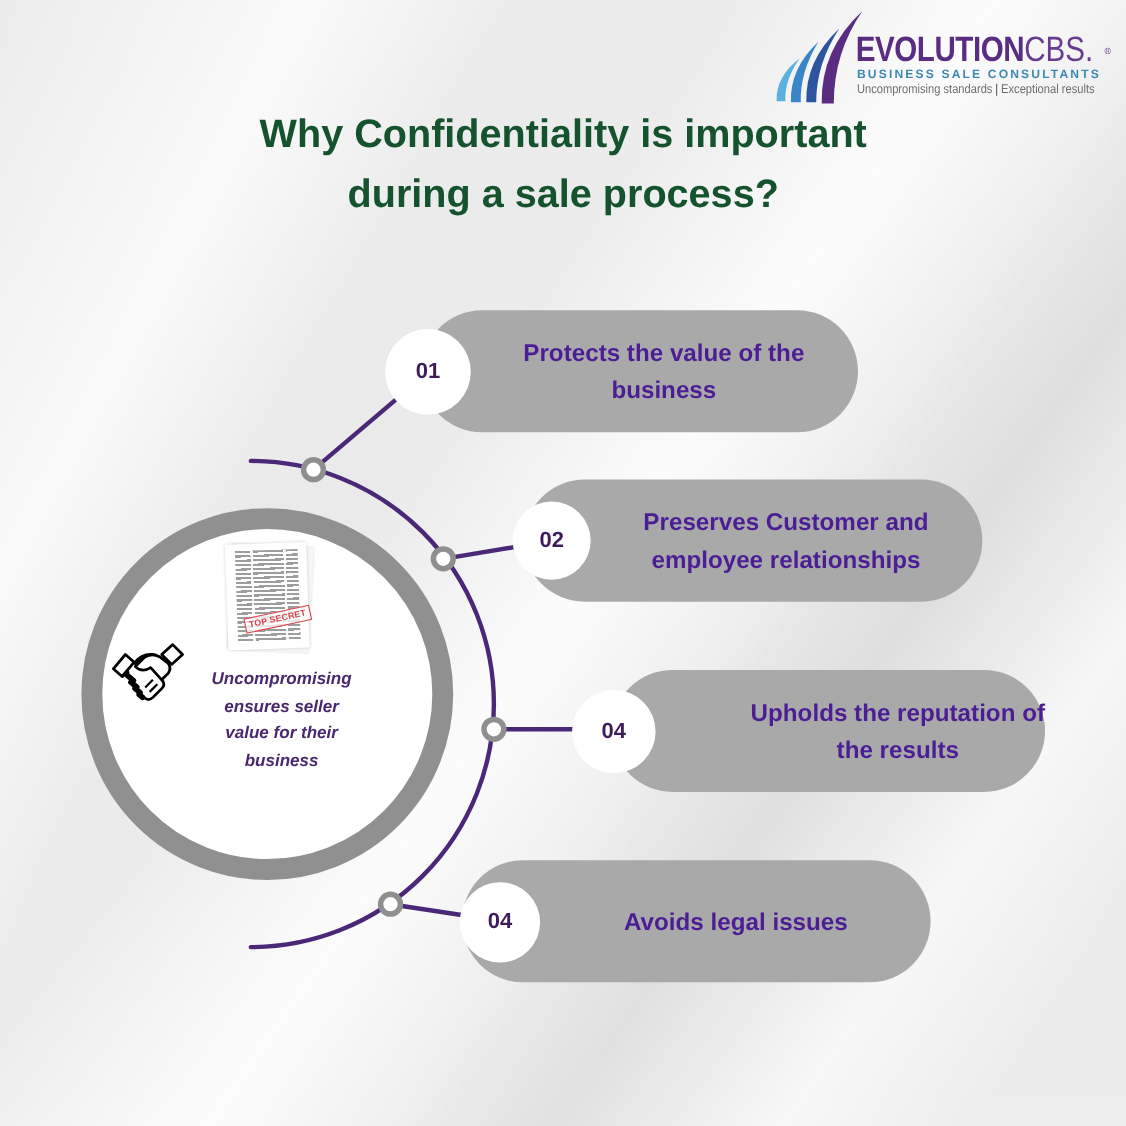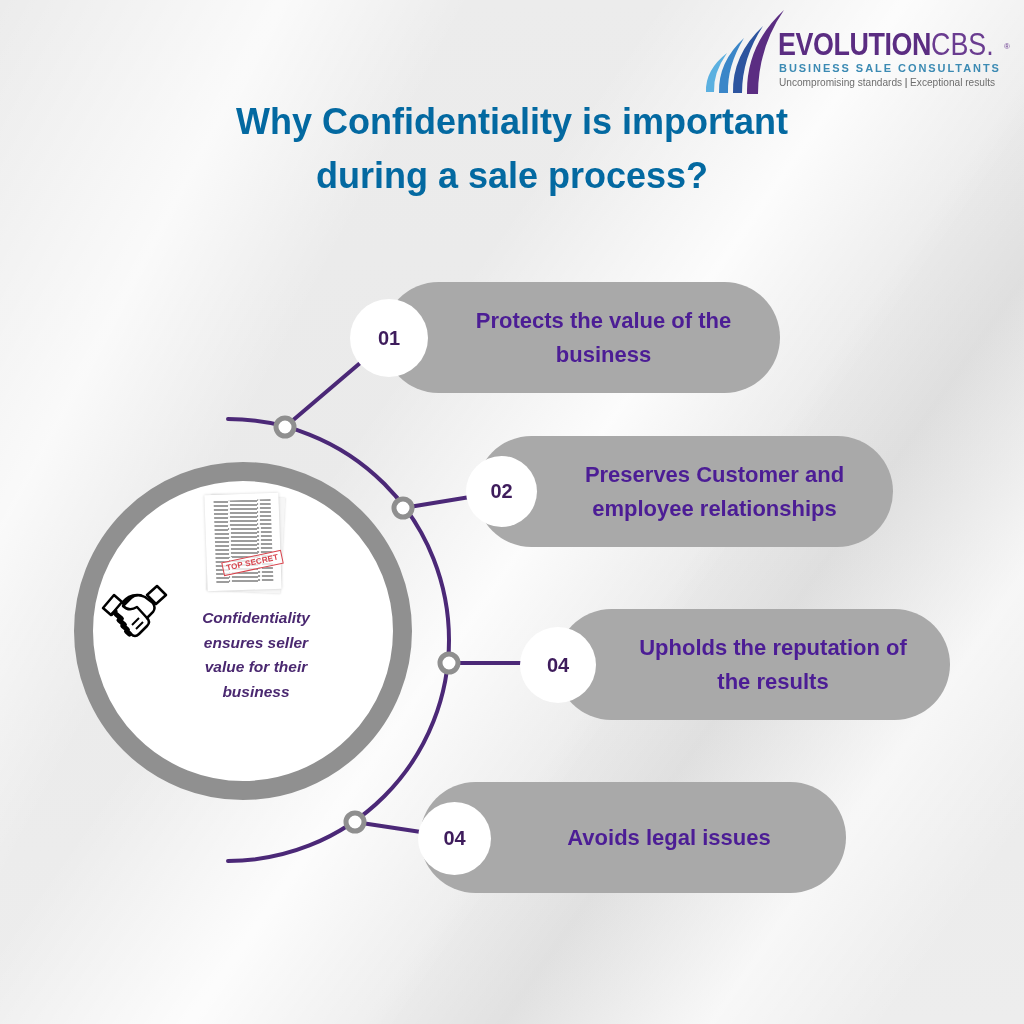--- a/index.html
+++ b/index.html
@@ -22,21 +22,21 @@
   .brand-bold { font-weight: 700; letter-spacing: -0.5px; }
   .brand-light { font-weight: 400; color: #6a3c90; }
   .brand-reg { position: absolute; left: 306px; top: 36px; font-size: 8px; color: #6a3c90; }
   .brand-sub { position: absolute; left: 81px; top: 56px; font-size: 11px; font-weight: 700;
     letter-spacing: 1.95px; color: #3b8ab3; white-space: nowrap; }
   .brand-tag { position: absolute; left: 81px; top: 70px; font-size: 11.5px; color: #6e6e6e;
     white-space: nowrap; transform: scaleX(0.88); transform-origin: left top; }
   .brand-tag .sep { color: #444; margin: 0 3px; }
 
   
-  #title { left: 0; top: 95px; width: 1024px; text-align: center; color: #0369a1;
+  #title { left: 0; top: 95px; width: 1024px; text-align: center; color: #14532d;
     font-size: 36px; font-weight: 700; line-height: 54px; }
   #title span { display: block; }
 
   
   #diagram-svg { left: 0; top: 0; }
 
   .ring { left: 74px; top: 462px; width: 338px; height: 338px; box-sizing: border-box;
     border: 19px solid #909090; border-radius: 50%; background: #ffffff; }
 
   .doc-back { left: 209px; top: 496px; width: 74px; height: 96px; background: #f6f6f6;
@@ -124,21 +124,21 @@
   <path d="M20 18 Q28 8 40 10 L44 13 Q36 9 30 14 L22 22 Z" fill="#000"></path>
 
   <rect x="12" y="30" width="12" height="5" rx="2.5" transform="rotate(40 18 32)" fill="#000"></rect>
   <rect x="15" y="36" width="12" height="5" rx="2.5" transform="rotate(40 21 38)" fill="#000"></rect>
   <rect x="19" y="41" width="11" height="5" rx="2.5" transform="rotate(40 24 43)" fill="#000"></rect>
   <rect x="23" y="46" width="9" height="5" rx="2.5" transform="rotate(40 27 48)" fill="#000"></rect>
   <path d="M10 31 L16 26" stroke="#000" stroke-width="3"></path>
 </svg>
 
 <div class="abs center-text">
-  <span>Confidentiality</span>
+  <span>Uncompromising</span>
   <span>ensures seller</span>
   <span>value for their</span>
   <span>business</span>
 </div>
 
 <div class="pill" style="left:383px; top:282px; width:397px; padding-left:44px;">
   <div class="txt">
     <span>Protects the value of the</span>
     <span>business</span>
   </div>
@@ -146,21 +146,21 @@
 <div class="num" style="left:350px; top:299px; width:78px; height:78px;">01</div>
 
 <div class="pill" style="left:476px; top:436px; width:417px; padding-left:60px;">
   <div class="txt">
     <span>Preserves Customer and</span>
     <span>employee relationships</span>
   </div>
 </div>
 <div class="num" style="left:466px; top:456px; width:71px; height:71px;">02</div>
 
-<div class="pill" style="left:556px; top:609px; width:394px; padding-left:40px;">
+<div class="pill" style="left:556px; top:609px; width:394px; padding-left:40px;justify-content:flex-end;">
   <div class="txt">
     <span>Upholds the reputation of</span>
     <span>the results</span>
   </div>
 </div>
 <div class="num" style="left:520px; top:627px; width:76px; height:76px;">04</div>
 
 <div class="pill" style="left:420px; top:782px; width:426px; padding-left:72px;">
   <div class="txt">
     <span>Avoids legal issues</span>

